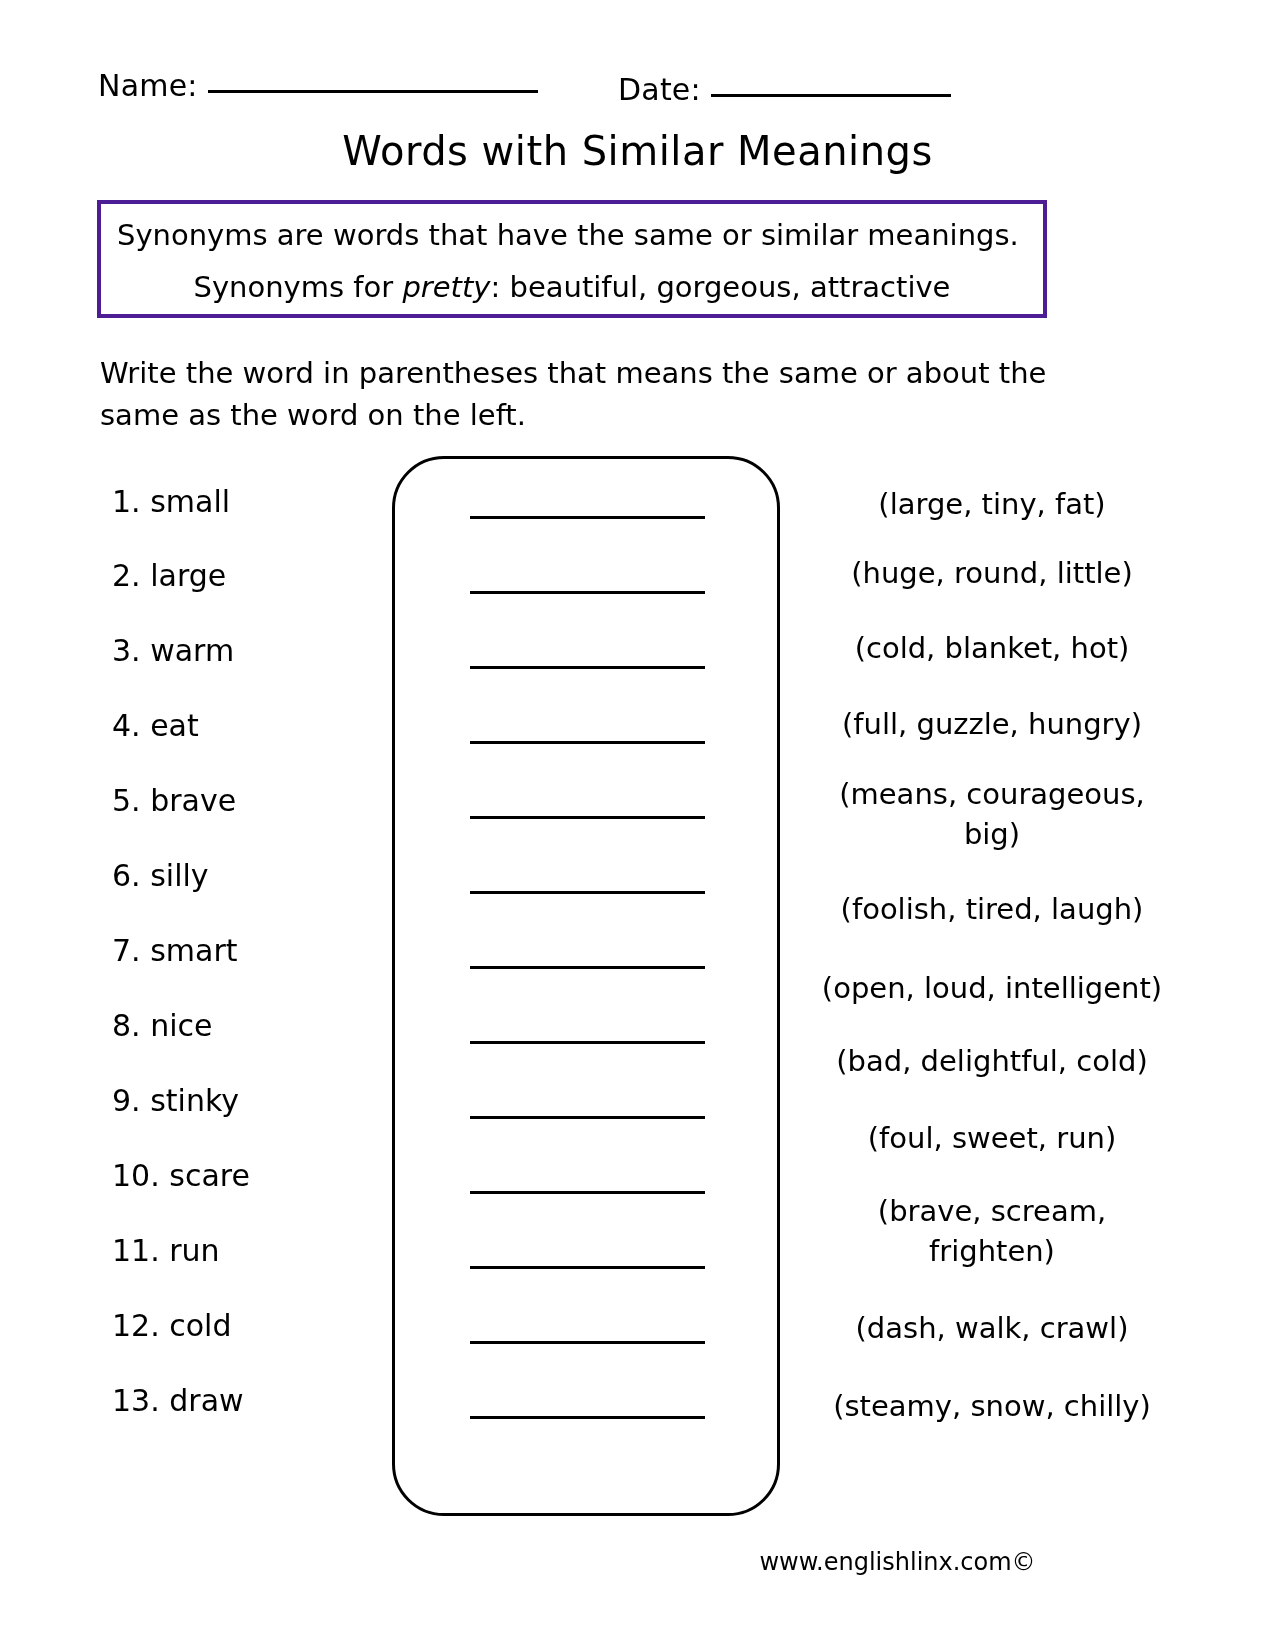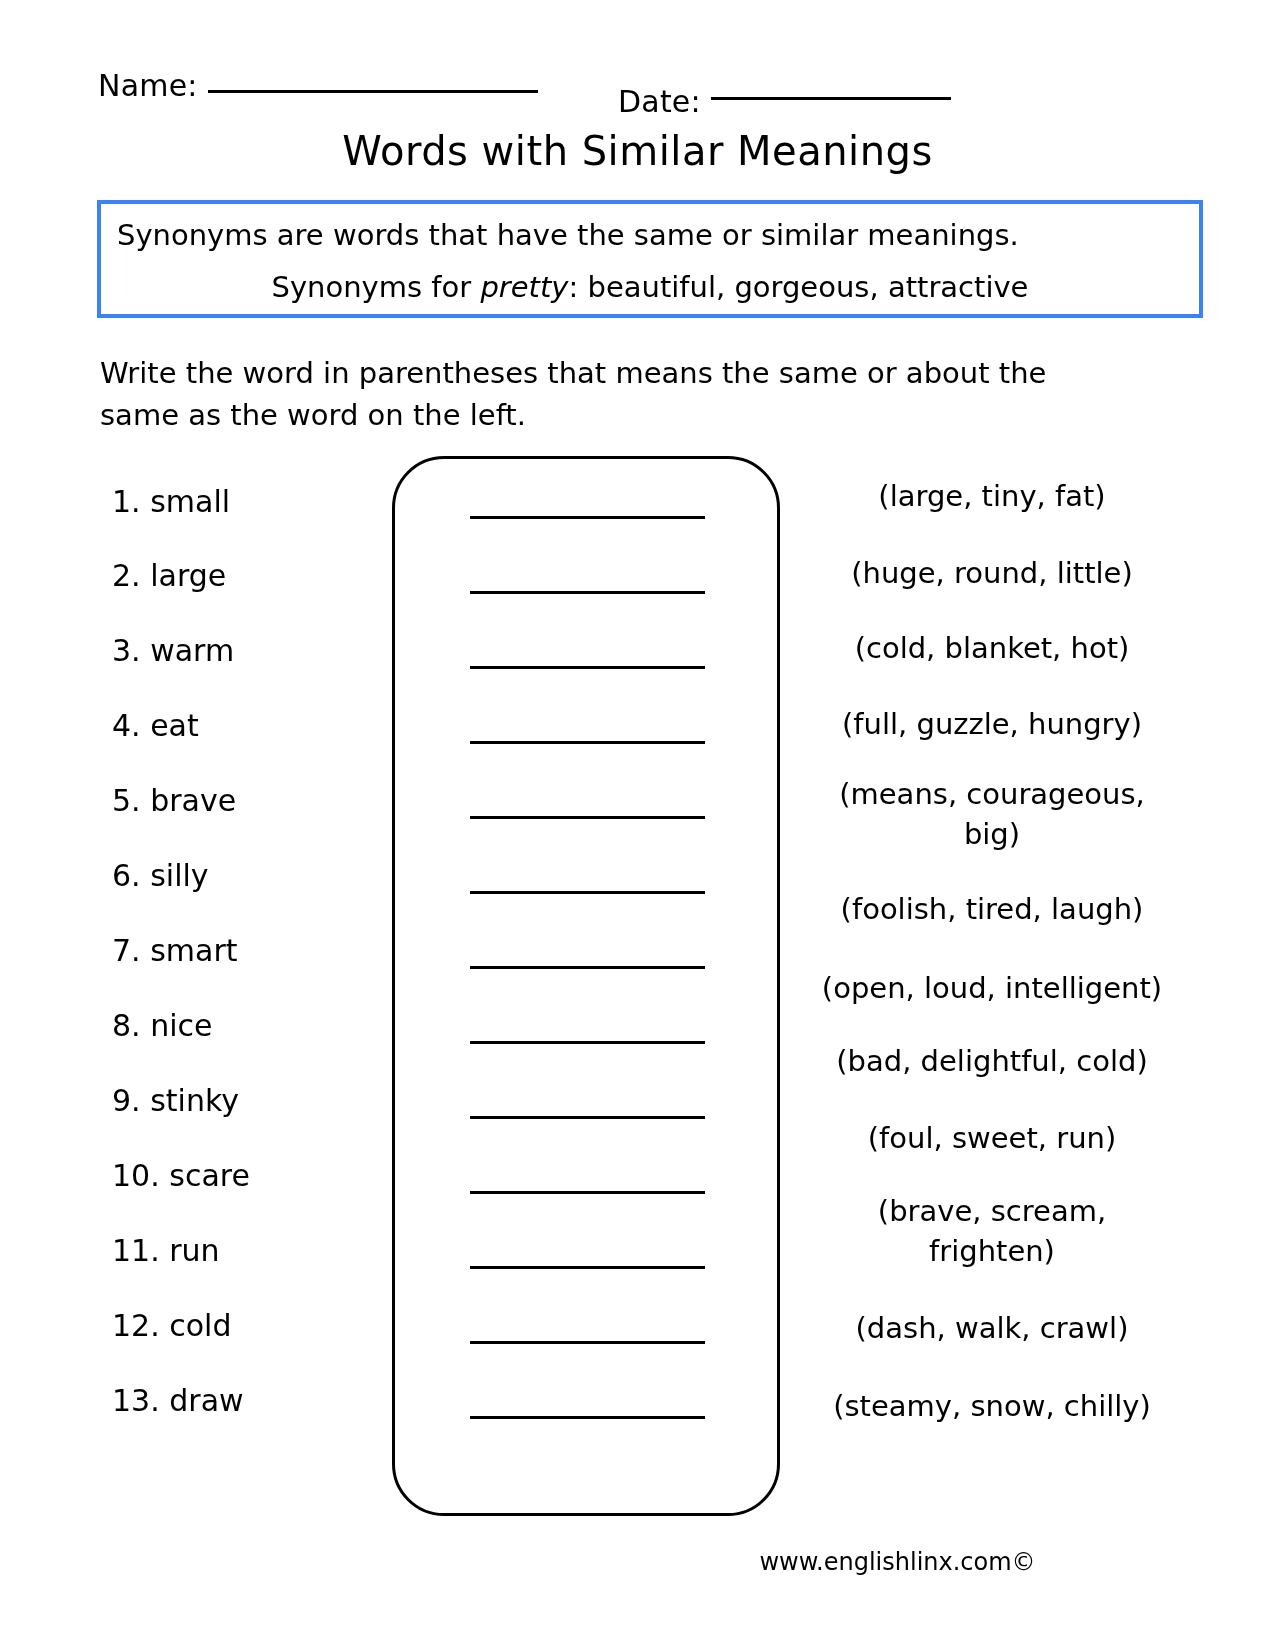--- a/index.html
+++ b/index.html
@@ -25,21 +25,21 @@
     height: 44px;
   }
   .field {
     position: absolute;
     display: flex;
     align-items: baseline;
     font-size: 30px;
     letter-spacing: 0.2px;
   }
   .field-name { left: 0px; top: 0px; }
-  .field-date { left: 520px; top: 16px; align-items: center; }
+  .field-date { left: 520px; top: 4px; }
   .field-label { white-space: nowrap; }
   .blank-rule {
     display: inline-block;
     border-bottom: 3px solid #000;
     height: 0;
     margin-left: 10px;
     position: relative;
     top: -3px;
   }
   .rule-name { width: 330px; }
@@ -55,23 +55,23 @@
     font-size: 40px;
     letter-spacing: 0.5px;
     box-sizing: border-box;
   }
 
   
   .definition-box {
     position: absolute;
     top: 200px;
     left: 97px;
-    width: 1106px;
+    width: 950px;
     height: 118px;
-    border: 4px solid #3b82f6;
+    border: 4px solid #4c1d95;
     box-sizing: border-box;
   }
   .def-line-1 {
     position: absolute;
     top: 14px;
     left: 16px;
     font-size: 29px;
     white-space: nowrap;
   }
   .def-line-2 {
@@ -222,21 +222,21 @@
       <div class="answer-line" style="top: 435px;"></div>
       <div class="answer-line" style="top: 510px;"></div>
       <div class="answer-line" style="top: 585px;"></div>
       <div class="answer-line" style="top: 660px;"></div>
       <div class="answer-line" style="top: 735px;"></div>
       <div class="answer-line" style="top: 810px;"></div>
       <div class="answer-line" style="top: 885px;"></div>
       <div class="answer-line" style="top: 960px;"></div>
     </div>
   <div class="choice-col">
-      <div class="choice-item" style="top: 20px;">(large, tiny, fat)</div>
+      <div class="choice-item" style="top: 28px;">(large, tiny, fat)</div>
       <div class="choice-item" style="top: 97px;">(huge, round, little)</div>
       <div class="choice-item" style="top: 172px;">(cold, blanket, hot)</div>
       <div class="choice-item" style="top: 248px;">(full, guzzle, hungry)</div>
       <div class="choice-item" style="top: 318px;">(means, courageous, big)</div>
       <div class="choice-item" style="top: 433px;">(foolish, tired, laugh)</div>
       <div class="choice-item" style="top: 512px;">(open, loud, intelligent)</div>
       <div class="choice-item" style="top: 585px;">(bad, delightful, cold)</div>
       <div class="choice-item" style="top: 662px;">(foul, sweet, run)</div>
       <div class="choice-item" style="top: 735px;">(brave, scream, frighten)</div>
       <div class="choice-item" style="top: 852px;">(dash, walk, crawl)</div>

